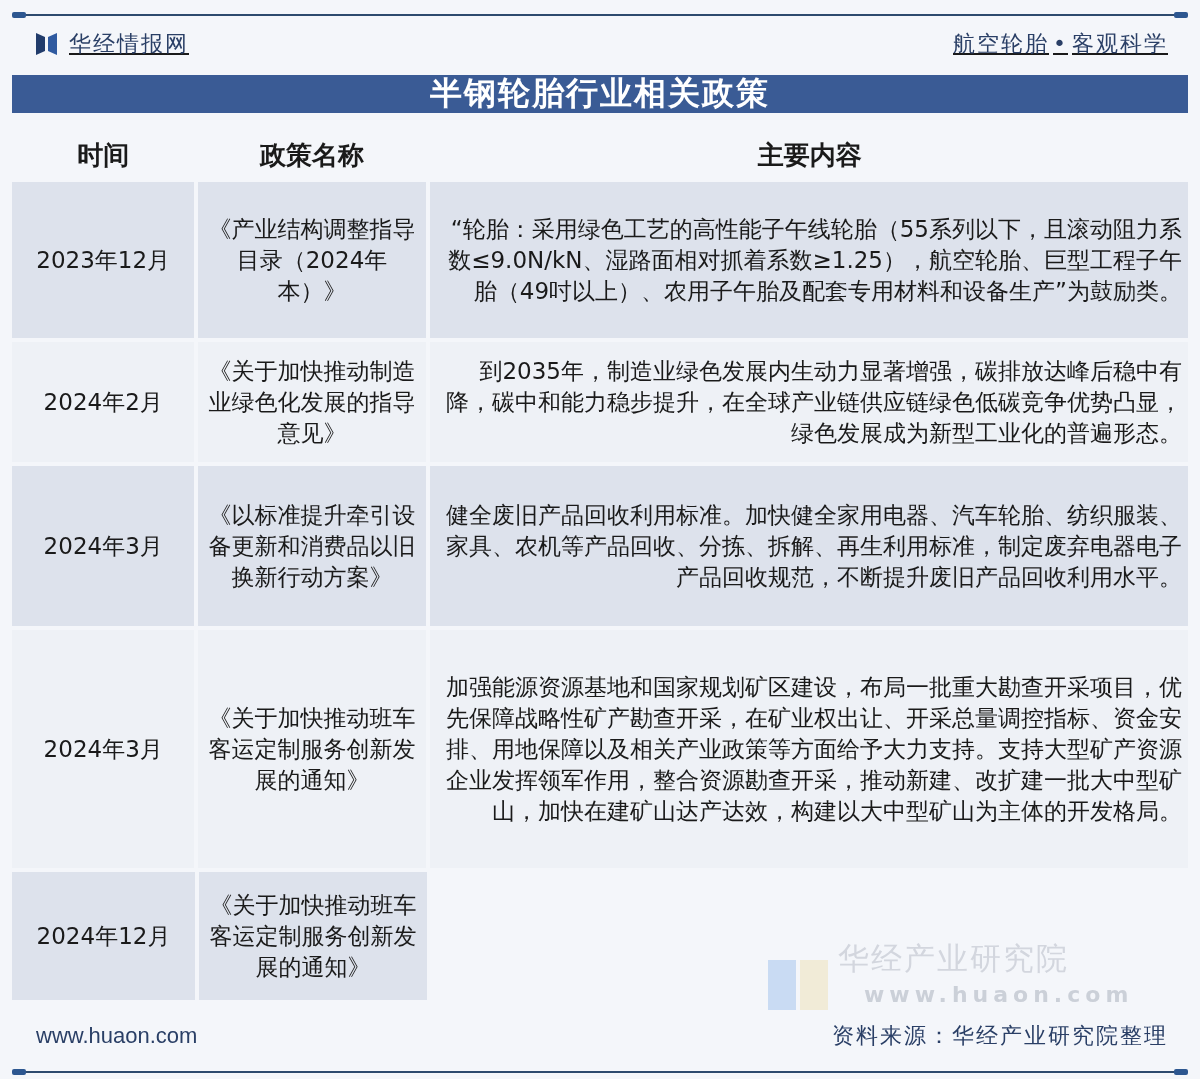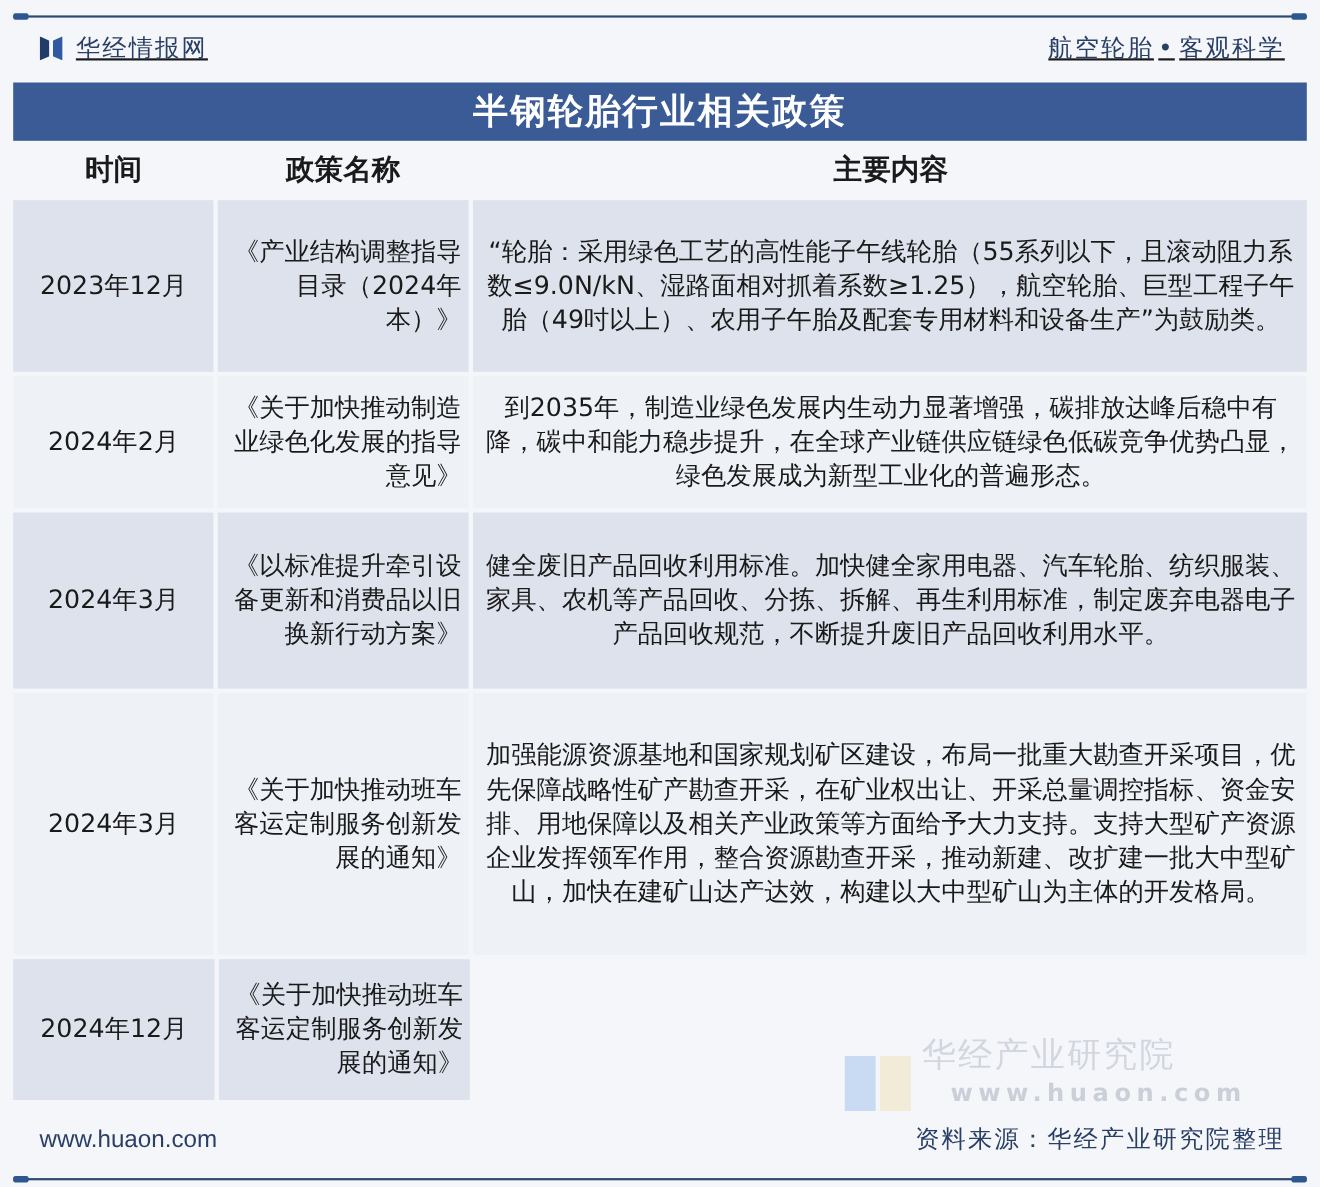--- a/index.html
+++ b/index.html
@@ -15,31 +15,31 @@
 
   .topbar { position: absolute; top: 22px; left: 36px; right: 32px; height: 44px; display: flex; align-items: center; justify-content: space-between; text-decoration: underline; }
   .brand { display: flex; align-items: center; gap: 12px; }
   .logo { display: flex; gap: 3px; height: 22px; align-items: stretch; }
   .logo .l { width: 9px; background: #213c6b; clip-path: polygon(0 0, 100% 18%, 100% 82%, 0 100%); }
   .logo .r { width: 9px; background: #2f5aa0; clip-path: polygon(0 18%, 100% 0, 100% 100%, 0 82%); }
   .brand-name { font-size: 22px; color: #2a3f66; letter-spacing: 2px; }
   .slogan { font-size: 22px; color: #2a3f66; letter-spacing: 2px; }
   .slogan .dot { color: #2a3f66; margin: 0 4px; }
 
-  .titlebar { position: absolute; top: 75px; left: 12px; right: 12px; height: 53px; background: #3a5b95; display: flex; align-items: center; justify-content: center; }
+  .titlebar { position: absolute; top: 75px; left: 12px; right: 12px; height: 38px; background: #3a5b95; display: flex; align-items: center; justify-content: center; }
   .titlebar h1 { font-family: "DejaVu Serif", "Liberation Serif", serif; font-size: 32px; font-weight: bold; color: #ffffff; letter-spacing: 2px; }
 
   .table { position: absolute; top: 128px; left: 12px; width: 1176px; }
   .row { display: flex; margin-bottom: 4px; }
   .head { height: 54px; margin-bottom: 0; }
   .head .cell { background: transparent; font-weight: bold; font-size: 26px; justify-content: center; text-align: left; }
   .cell { display: flex; align-items: center; padding: 0 6px; font-size: 23px; line-height: 31px; }
   .c1 { width: 183px; justify-content: center; text-align: left; margin-right: 4px; }
-  .c2 { width: 228px; justify-content: center; text-align: right; margin-right: 4px; }
-  .c3 { width: 761px; text-align: center; padding-left: 8px; padding-right: 6px; }
+  .c2 { width: 228px; justify-content: center; text-align: center; margin-right: 4px; }
+  .c3 { width: 761px; text-align: right; padding-left: 8px; padding-right: 6px; }
   .shade .cell { background: #dde2ec; }
   .light .cell { background: #eef1f6; }
   .head .c1, .head .c2, .head .c3 { background: transparent; }
   .head .c3 { justify-content: center; }
 
   .watermark { position: absolute; left: 768px; top: 930px; width: 410px; height: 80px; pointer-events: none; }
   .wm-bar1 { position: absolute; left: 0; top: 30px; width: 28px; height: 50px; background: rgba(120,170,230,0.35); }
   .wm-bar2 { position: absolute; left: 32px; top: 30px; width: 28px; height: 50px; background: rgba(235,215,150,0.35); }
   .wm-text { position: absolute; left: 70px; top: 8px; font-size: 31px; color: rgba(110,120,140,0.25); letter-spacing: 2px; }
   .wm-url { position: absolute; left: 96px; top: 52px; font-size: 22px; font-weight: bold; color: rgba(110,120,140,0.3); letter-spacing: 5px; }

